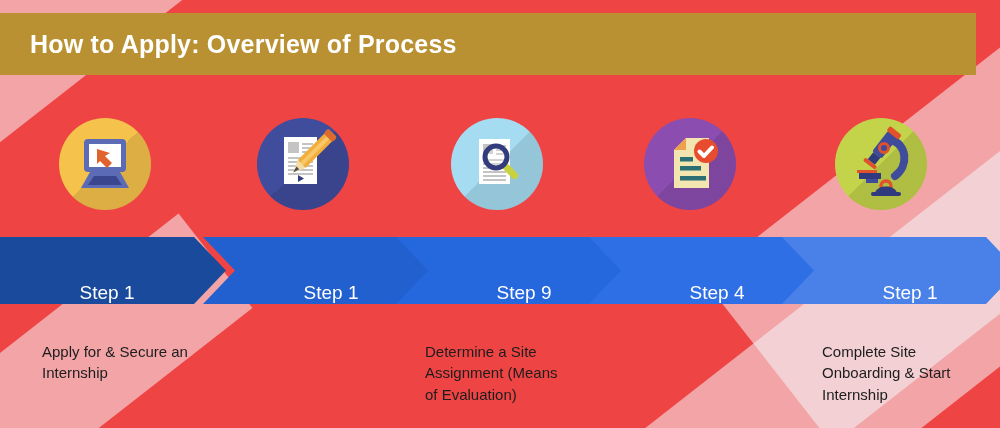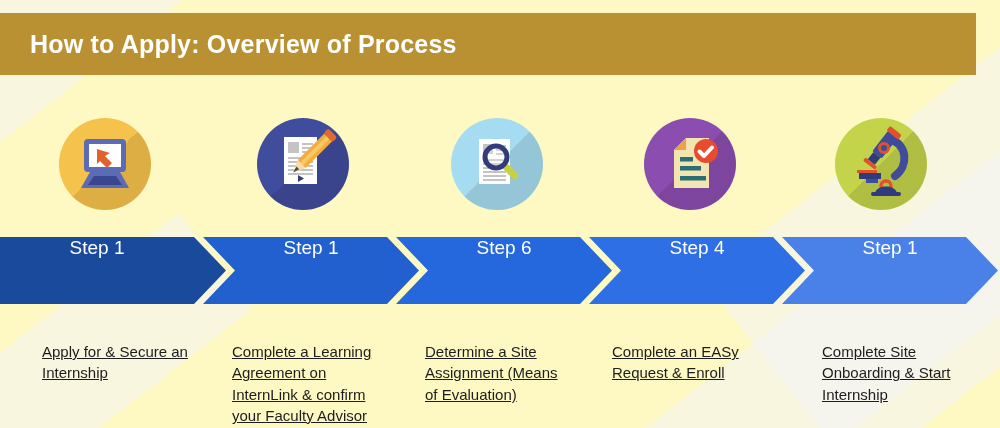--- a/index.html
+++ b/index.html
@@ -1,17 +1,17 @@
 <!DOCTYPE html>
 <html><head>
 <meta charset="utf-8">
 <style>
   html,body{margin:0;padding:0;background:#fff;}
   .stage{
-    position:relative;width:1000px;height:428px;overflow:hidden;background:#fef9c3;
+    position:relative;width:1000px;height:428px;overflow:hidden;background:#ef4444;
     font-family:"Liberation Sans", sans-serif;
   }
   
   .stripe{position:absolute;background:#f4f4f7;opacity:.55;pointer-events:none;}
   .stripe-1{width:420px;height:150px;transform:rotate(-38deg);left:-220px;top:-20px;}
   .stripe-2{width:640px;height:210px;transform:rotate(-38deg);left:700px;top:60px;}
   .stripe-3{width:760px;height:170px;transform:rotate(-38deg);left:420px;top:330px;}
   .stripe-4{width:420px;height:120px;transform:rotate(-38deg);left:-160px;top:330px;}
 
   
@@ -26,34 +26,34 @@
     position:absolute;top:118px;width:92px;height:92px;border-radius:50%;
     overflow:hidden;
   }
   .icon-shadow{position:absolute;inset:0;background:linear-gradient(135deg, rgba(0,0,0,0) 50%, rgba(0,0,0,0.10) 50%);}
   .icon-circle svg{position:absolute;left:0;top:0;}
   .ic-1{left:59px;} .ic-2{left:257px;} .ic-3{left:451px;} .ic-4{left:644px;} .ic-5{left:835px;}
 
   
   .arrow-band{position:absolute;left:0;top:237px;width:1000px;height:67px;}
   .arrow{
-    position:absolute;top:0;height:67px;display:flex;align-items:flex-start;justify-content:center;
-    color:#fff;font-size:19px;
+    position:absolute;top:0;height:67px;display:flex;align-items:flex-end;justify-content:center;
+    color:#fff;font-size:19px;padding-left:20px;
   }
   .arrow-first{clip-path:polygon(0 0, calc(100% - 32px) 0, 100% 50%, calc(100% - 32px) 100%, 0 100%);padding-right:32px;box-sizing:border-box;}
   .arrow-notched{clip-path:polygon(0 0, calc(100% - 32px) 0, 100% 50%, calc(100% - 32px) 100%, 0 100%, 32px 50%);}
   .a1{left:0;width:226px;}
   .a2{left:203px;width:216px;}
   .a3{left:396px;width:216px;}
   .a4{left:589px;width:216px;}
   .a5{left:782px;width:216px;}
 
   
   .desc{
-    position:absolute;top:341px;font-size:15px;line-height:1.42;color:#1d1d1d;text-decoration:underline;
+    position:absolute;top:341px;font-size:15px;line-height:1.42;color:#1d1d1d;
   }
   .d1{left:42px;width:165px;}
   .d2{left:232px;width:158px;}
   .d3{left:425px;width:145px;}
   .d4{left:612px;width:150px;}
   .d5{left:822px;width:150px;}
 </style>
 </head>
 <body>
 
@@ -158,29 +158,27 @@
   </div>
 
   <div class="arrow-band">
     <div class="arrow arrow-first a1" style="background: rgb(26, 74, 156);">
       <span>Step 1</span>
     </div>
     <div class="arrow arrow-notched a2" style="background: rgb(33, 96, 206);">
       <span>Step 1</span>
     </div>
     <div class="arrow arrow-notched a3" style="background: rgb(37, 103, 220);">
-      <span>Step 6</span>
+      <span>Step 9</span>
     </div>
     <div class="arrow arrow-notched a4" style="background: rgb(47, 111, 229);">
       <span>Step 4</span>
     </div>
     <div class="arrow arrow-notched a5" style="background: rgb(74, 129, 232);">
       <span>Step 1</span>
     </div>
   </div>
 
   <div class="desc d1">Apply for &amp; Secure an Internship</div>
-  <div class="desc d2">Complete a Learning Agreement on InternLink &amp; confirm your Faculty Advisor</div>
   <div class="desc d3">Determine a Site Assignment (Means of Evaluation)</div>
-  <div class="desc d4">Complete an EASy Request &amp; Enroll</div>
   <div class="desc d5">Complete Site Onboarding &amp; Start Internship</div>
 
 </div>
 
 </body></html>

